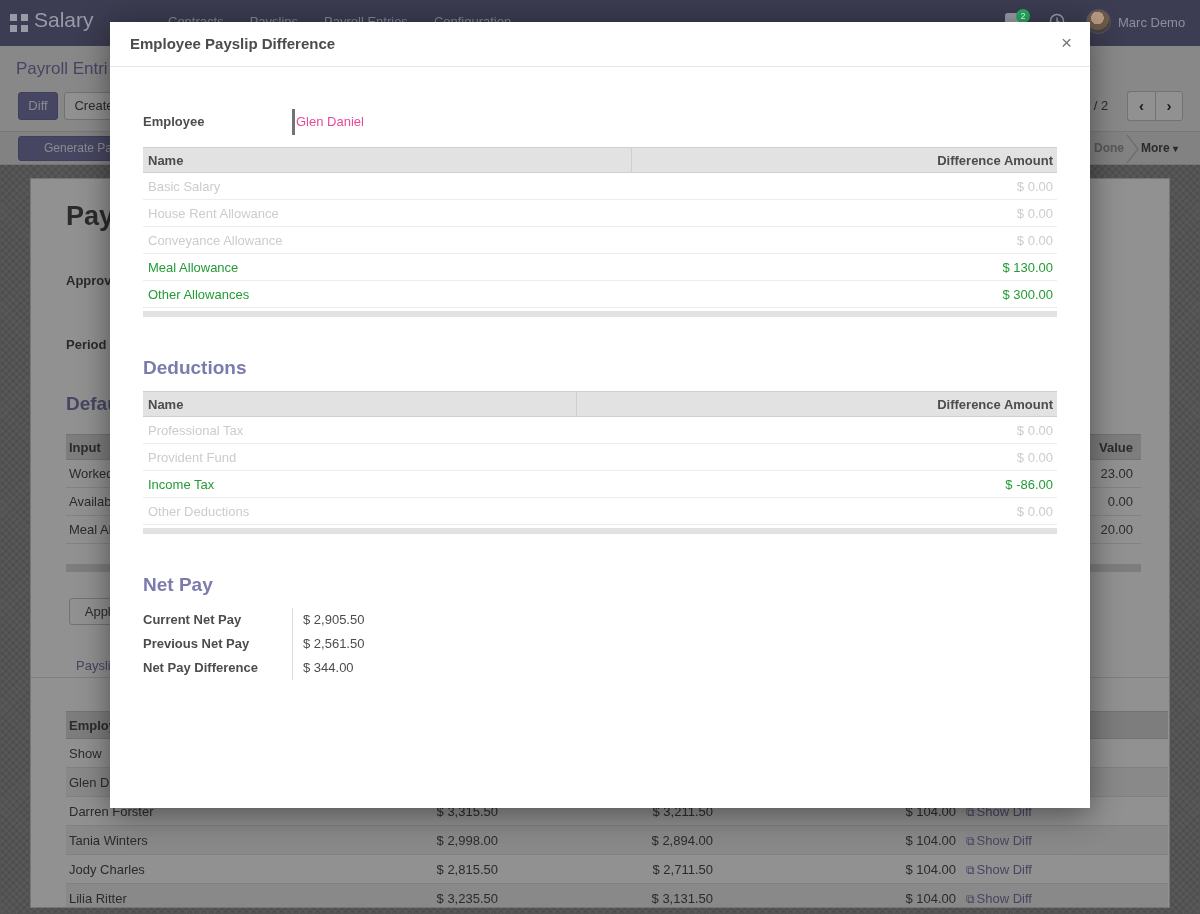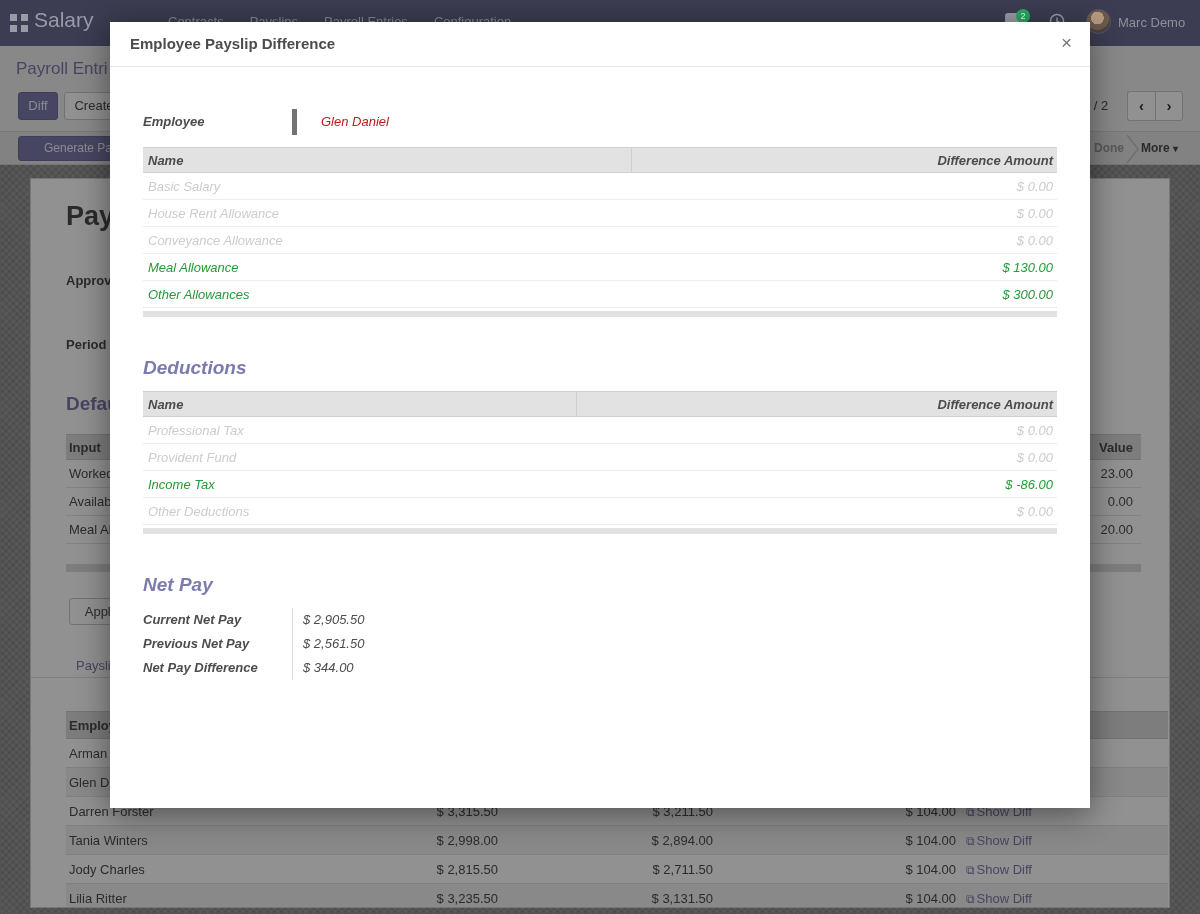--- a/index.html
+++ b/index.html
@@ -77,25 +77,25 @@
   .ps-sd .sd-icon { font-size:12px; margin-right:2px; color:#7c7bad; }
 
   
   .overlay { position:absolute; left:0; top:46px; width:1200px; height:868px; background:rgba(0,0,0,0.43); z-index:70; }
 
   
   .modal { position:absolute; left:110px; top:22px; width:980px; height:786px; background:#fff; z-index:100; box-shadow:0 6px 30px rgba(0,0,0,.45); }
   .modal-header { position:relative; height:45px; border-bottom:1px solid #e7e7e7; }
   .modal-title { position:absolute; left:20px; top:13px; font-size:15px; font-weight:bold; color:#4c4c4c; }
   .modal-close { position:absolute; right:18px; top:10px; font-size:19px; color:#777; cursor:pointer; }
-  .modal-body { padding:28px 33px 0 33px; color:#4c4c4c;font-style:italic; }
+  .modal-body { padding:28px 33px 0 33px; color:#4c4c4c; }
 
   .emp-row { display:flex; margin-top:14px; height:26px; line-height:26px; font-size:13px; }
   .emp-label { width:149px; font-weight:bold; }
-  .emp-value { border-left:5px solid #737373; padding-left:24px; color:#b91c1c; }
+  .emp-value { border-left:3px solid #737373; padding-left:1px; color:#ec4899; }
 
   .m-heading { font-size:19px; font-weight:bold; color:#7c7bad; }
   .h-earnings { margin-top:32px; }
   .h-deductions { margin-top:40px; }
   .h-netpay { margin-top:40px; }
 
   .m-table { margin-top:12px; font-size:13px; }
   .mt-head { display:flex; height:26px; line-height:26px; background:#e2e2e2; border-top:1px solid #cfcfcf; border-bottom:1px solid #cfcfcf; font-weight:bold; }
   .mt-head .c-name { padding-left:5px; border-right:1px solid #cfcfcf; }
   .earnings .c-name { width:53.5%; } .deductions .c-name { width:47.5%; }
@@ -194,21 +194,21 @@
 
       <div class="btn btn-default apply-btn">Apply</div>
       <div class="tab-label">Paysli</div>
       <div class="tab-border"></div>
 
       <div class="ps-table">
         <div class="ps-head">
           <span class="ps-c-emp">Employ</span>
         </div>
         <div class="ps-row">
-          <span class="ps-c-emp">Arman</span>
+          <span class="ps-c-emp">Show</span>
         </div>
         <div class="ps-row alt">
           <span class="ps-c-emp">Glen Da</span>
         </div>
         <div class="ps-row">
           <span class="ps-c-emp">Darren Forster</span>
           <span class="ps-a ps-a1">$ 3,315.50</span>
           <span class="ps-a ps-a2">$ 3,211.50</span>
           <span class="ps-a ps-a3">$ 104.00</span>
           <span class="ps-sd"><span class="sd-icon">⧉</span><span>Show Diff</span></span>

